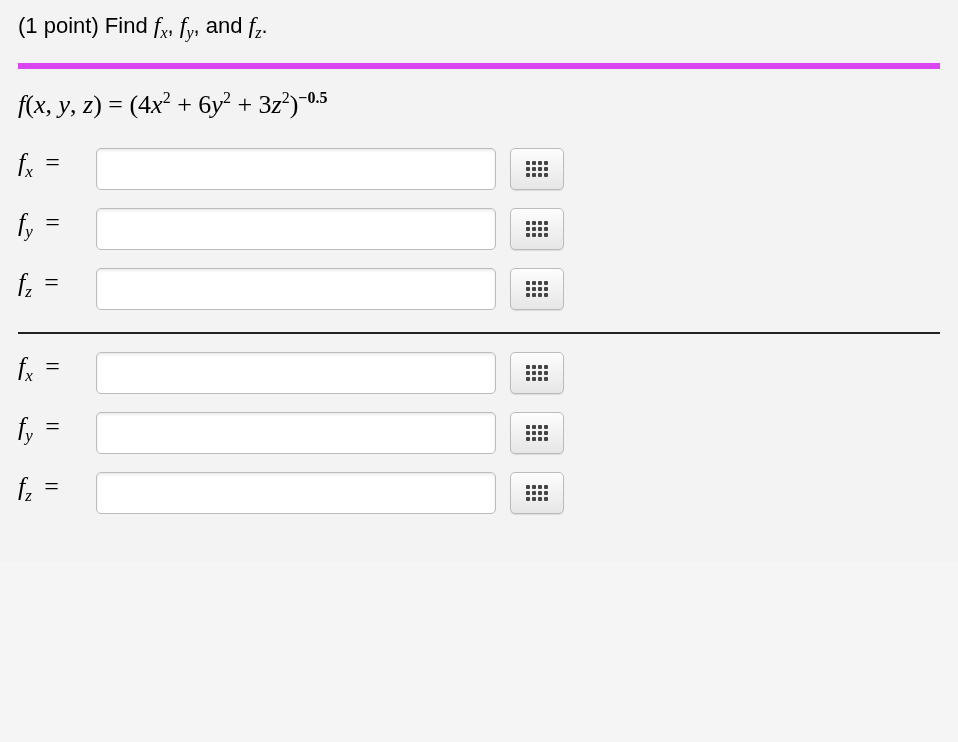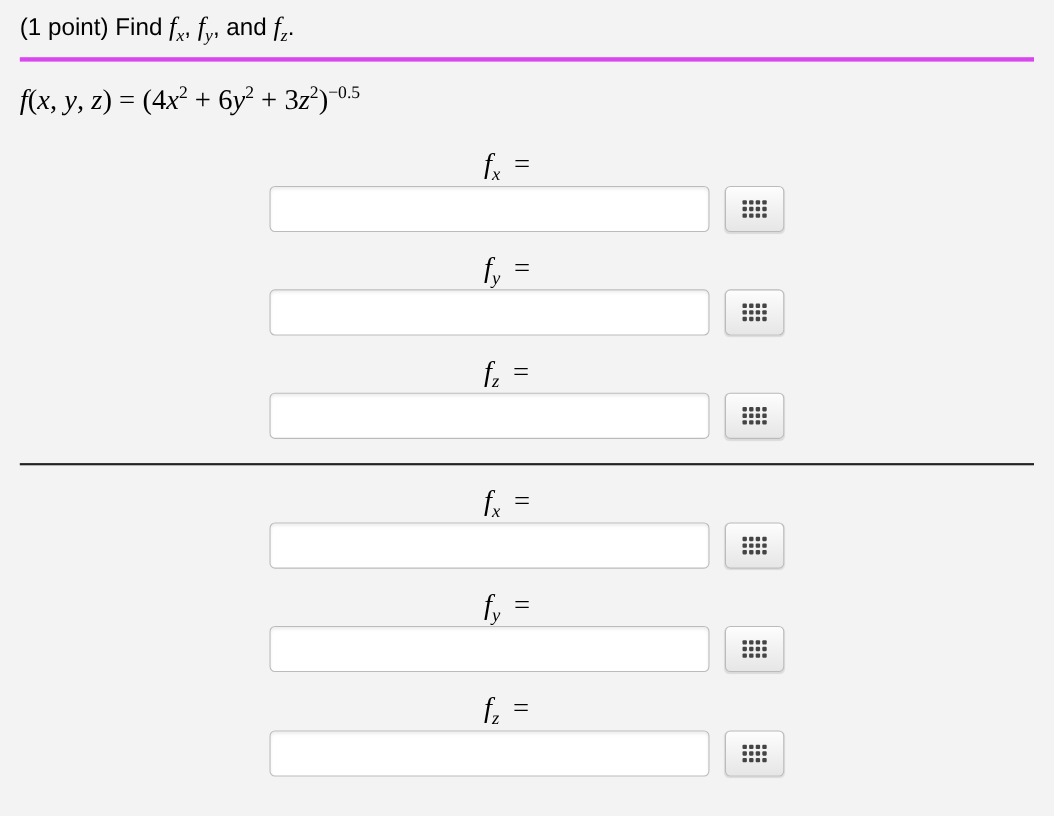--- a/index.html
+++ b/index.html
@@ -10,39 +10,37 @@
     background: #f5f5f5;
     width: 958px;
   }
   .page {
     background: #f3f3f3;
     padding: 12px 18px 30px 18px;
     width: 958px;
   }
   .prompt {
     font-size: 22px;
-    padding-bottom: 10px;
-    border-bottom: 4px solid #d946ef;
+    padding-bottom: 21px;
+    border-bottom: 6px solid #d946ef;
     margin-bottom: 18px;
   }
   .prompt .math { font-family: "Times New Roman", serif; font-style: italic; font-size: 24px; }
   .prompt .sub { font-size: 16px; vertical-align: sub; font-style: italic; font-family: "Times New Roman", serif; }
   .expr {
     font-family: "Times New Roman", serif;
     font-size: 26px;
     margin: 20px 0 28px 0;
   }
   .expr .it { font-style: italic; }
   .expr sup { font-size: 16px; }
-  .expr sup .neg { font-style: normal; }
+  .expr sup .neg { font-style: normal; font-weight: bold; }
   .row {
     display: flex;
-    align-items: center;
     margin: 18px 0;
-    flex-direction: column;
   }
   .label {
     font-family: "Times New Roman", serif;
     font-style: italic;
     font-size: 26px;
     width: 78px;
     white-space: nowrap;
   }
   .label .sub { font-size: 17px; vertical-align: sub; }
   .label .eq { font-style: normal; margin-left: 6px; }

